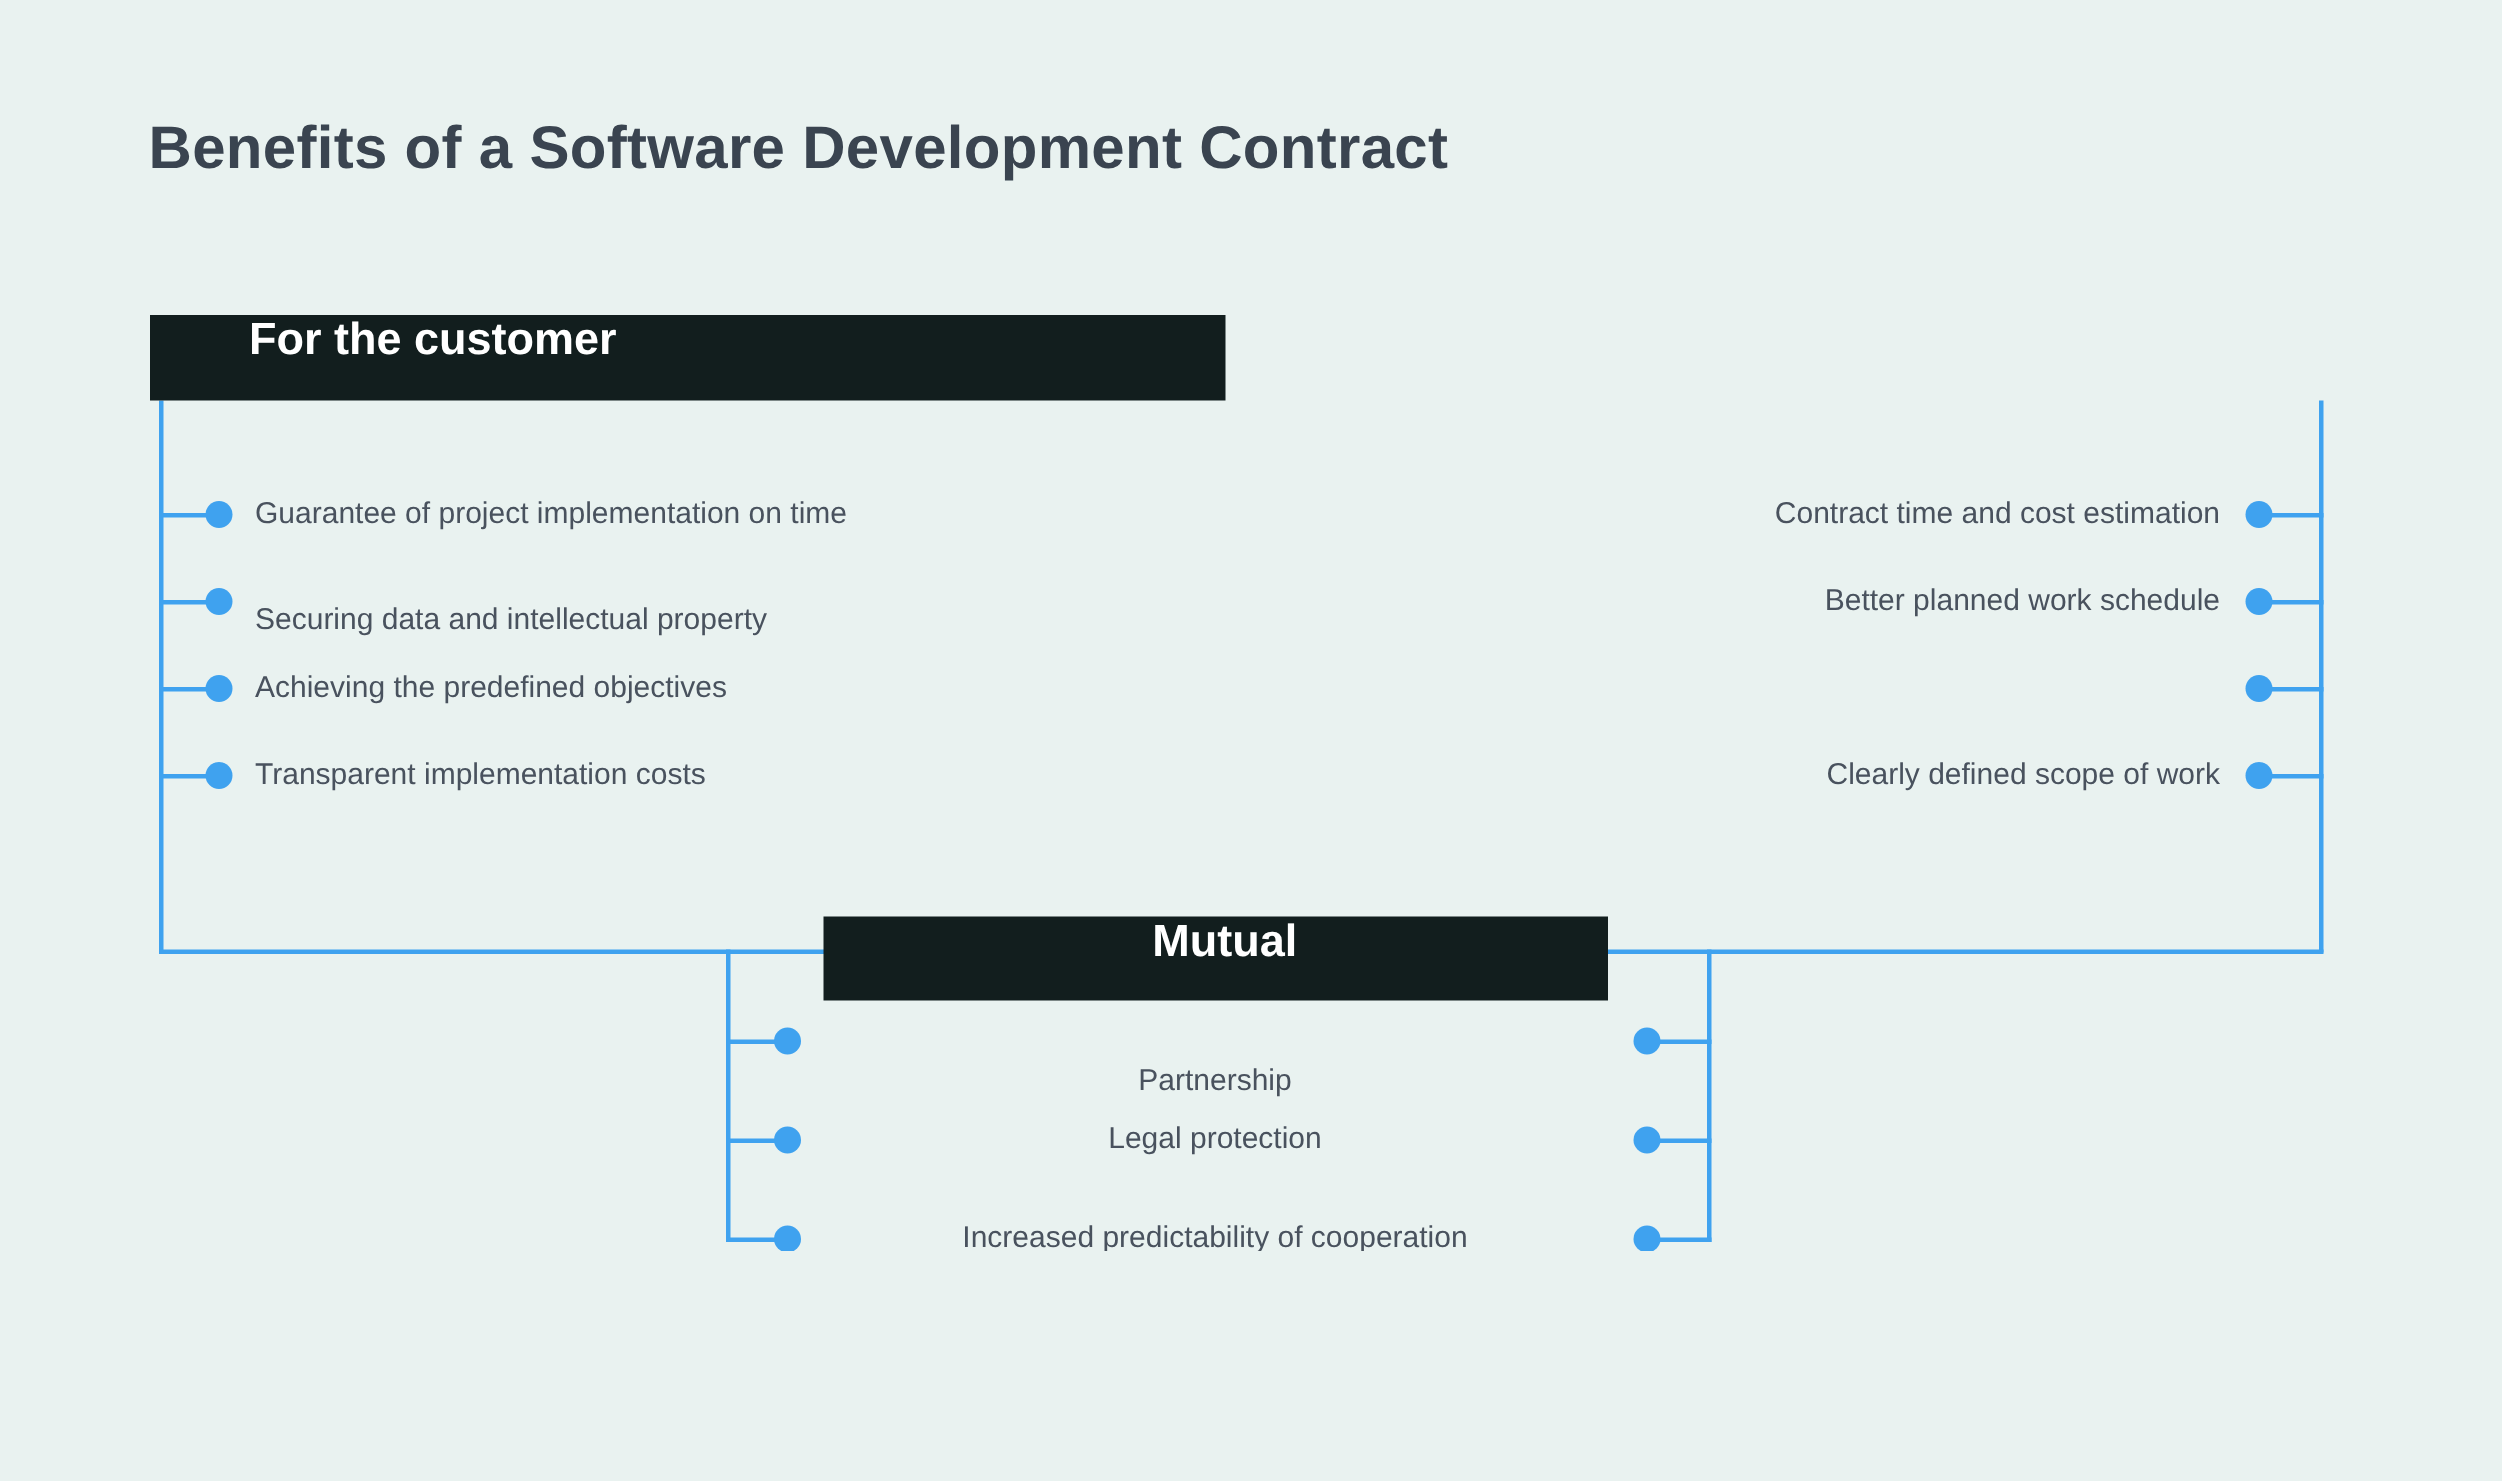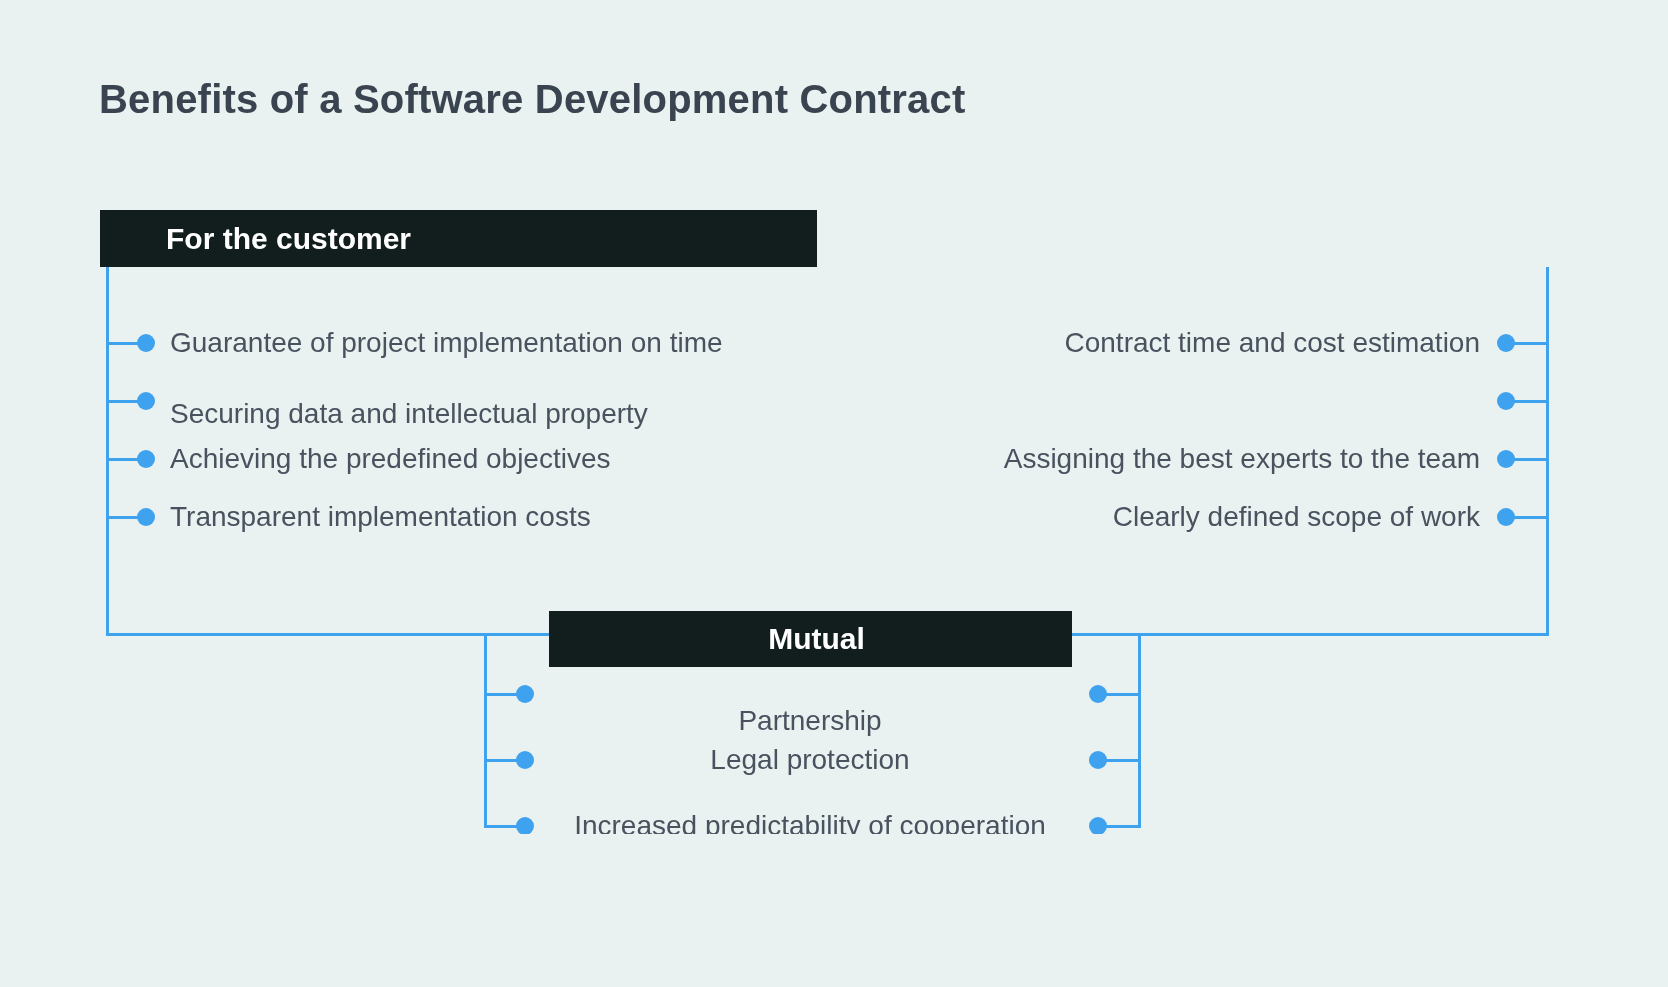--- a/index.html
+++ b/index.html
@@ -11,31 +11,31 @@
     --logo-orange:#F1890E;
   }
   html,body{margin:0;padding:0;}
   body{background:var(--background);font-family:"Liberation Sans", sans-serif;}
   .canvas{position:relative;width:1668px;height:834px;background:var(--background);overflow:hidden;}
 
   .title{position:absolute;left:99px;top:77px;font-size:40px;font-weight:700;
          color:var(--title-text);letter-spacing:0.2px;white-space:nowrap;}
 
   .bar{position:absolute;top:210px;height:57px;background:var(--header-bar);
-       color:#ffffff;font-size:30px;font-weight:700;display:flex;align-items:center;
+       color:#ffffff;font-size:30px;font-weight:700;display:flex;
        box-sizing:border-box;white-space:nowrap;}
   .bar-customer{left:100px;width:717px;padding-left:66px;}
   .bar-company{left:836px;width:712px;justify-content:center;}
   .bar-mutual{left:549px;top:611px;width:523px;height:56px;justify-content:center;padding-left:12px;}
 
   .hline{position:absolute;height:3px;background:var(--accent-blue);}
   .vline{position:absolute;width:3px;background:var(--accent-blue);}
   .dot{position:absolute;width:18px;height:18px;border-radius:50%;background:var(--accent-blue);}
 
-  .label{position:absolute;font-size:28px;color:var(--item-text);
+  .label{position:absolute;font-size:20px;color:var(--item-text);
          transform:translateY(-50%);white-space:nowrap;}
   .label.center{text-align:center;}
 
   .footer-logo{position:absolute;left:101px;top:905px;width:73px;height:33px;}
   .footer-text{position:absolute;left:195px;top:925px;transform:translateY(-50%);
                font-size:16px;font-weight:700;letter-spacing:0.3px;color:var(--title-text);}
 </style>
 </head>
 <body>
 
@@ -64,24 +64,24 @@
   <div class="hline" style="left:106px;top:516px;width:40px"></div>
   <div class="dot" style="left:137px;top:508px"></div>
   <div class="label" style="left:170px;top:517px">Transparent implementation costs</div>
 
   <div class="hline" style="left:1506px;top:342px;width:43px"></div>
   <div class="dot" style="left:1497px;top:334px"></div>
   <div class="label" style="right:188px;top:343px">Contract time and cost estimation</div>
 
   <div class="hline" style="left:1506px;top:400px;width:43px"></div>
   <div class="dot" style="left:1497px;top:392px"></div>
+  <div class="label" style="right:188px;top:401px">Better planned work schedule</div>
 
   <div class="hline" style="left:1506px;top:458px;width:43px"></div>
   <div class="dot" style="left:1497px;top:450px"></div>
-  <div class="label" style="right:188px;top:459px">Assigning the best experts to the team</div>
 
   <div class="hline" style="left:1506px;top:516px;width:43px"></div>
   <div class="dot" style="left:1497px;top:508px"></div>
   <div class="label" style="right:188px;top:517px">Clearly defined scope of work</div>
 
   <div class="hline" style="left:484px;top:693px;width:41px"></div>
   <div class="dot" style="left:516px;top:685px"></div>
   <div class="hline" style="left:1098px;top:693px;width:43px"></div>
   <div class="dot" style="left:1089px;top:685px"></div>
   <div class="label center" style="left:460px;width:700px;top:721px">Partnership</div>

